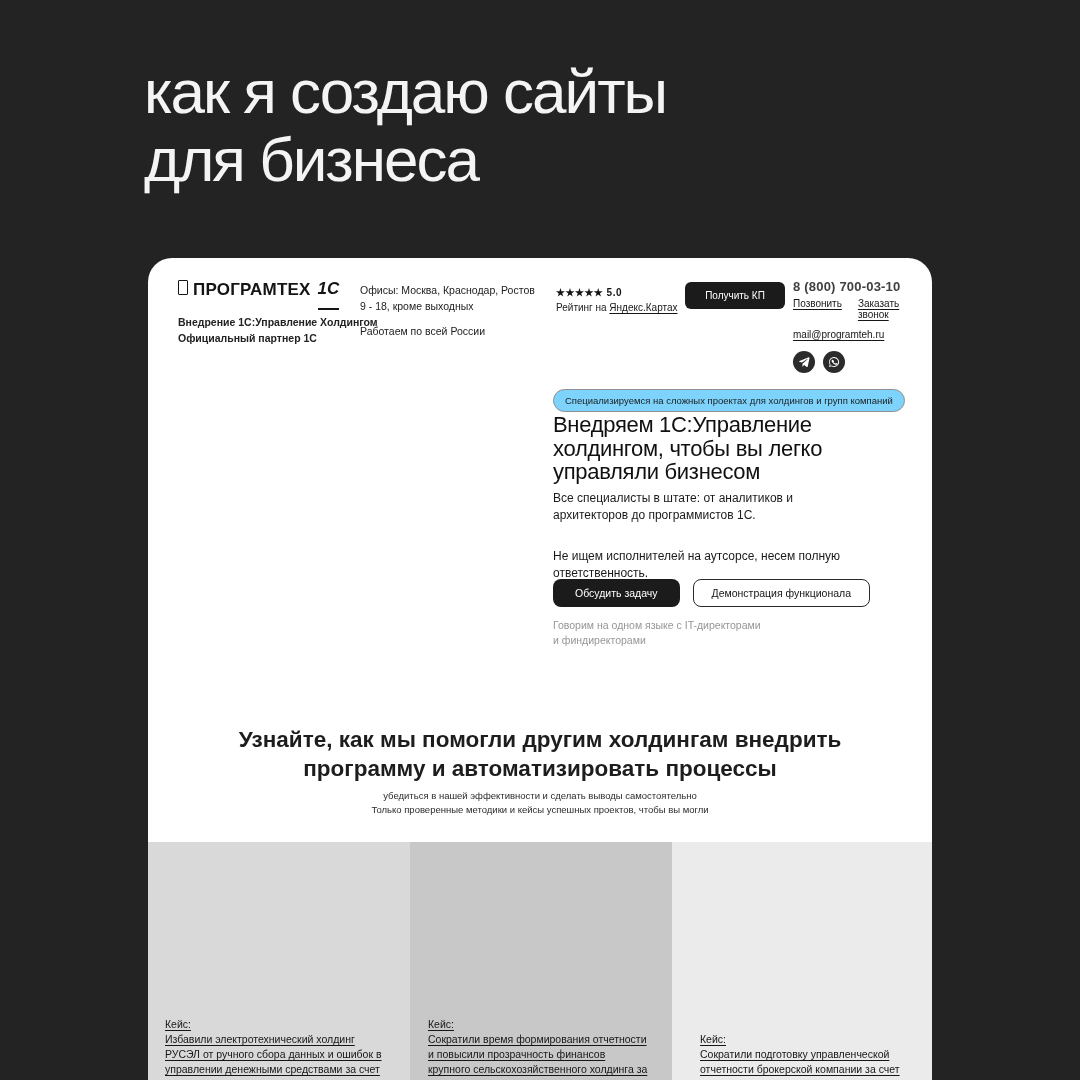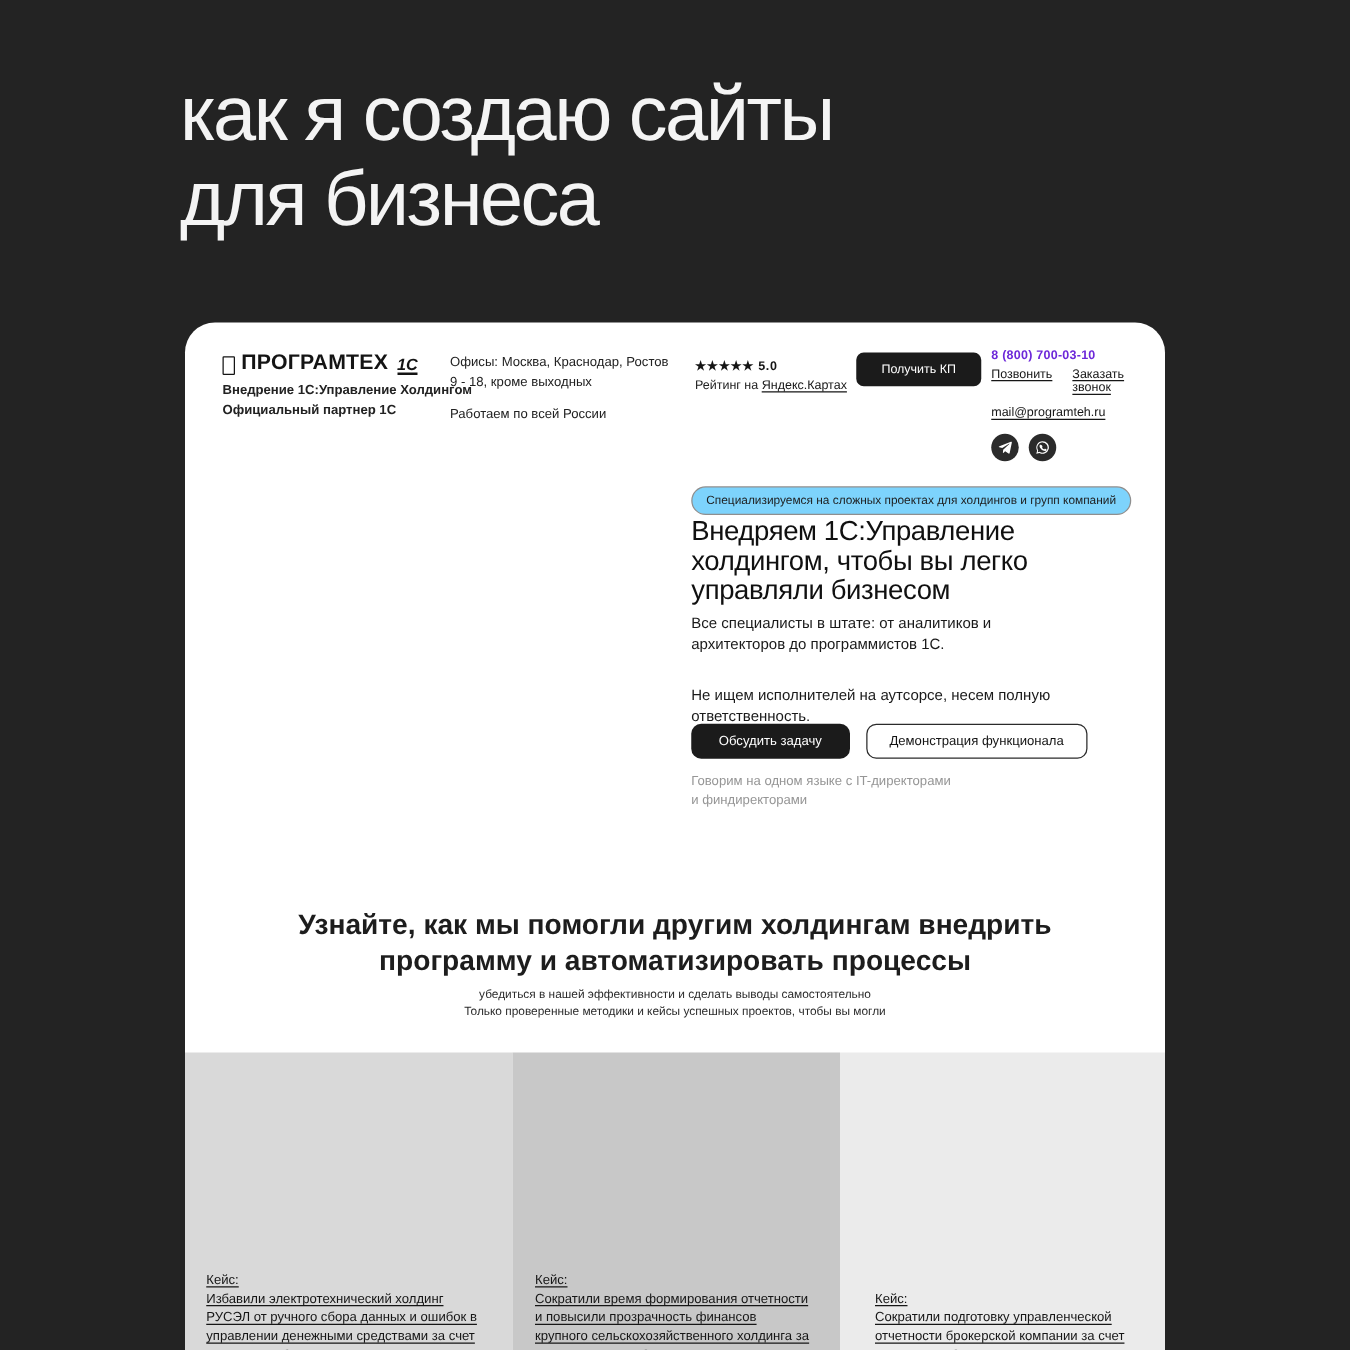--- a/index.html
+++ b/index.html
@@ -20,37 +20,37 @@
   .site-card{
     position:absolute;left:148px;top:258px;width:784px;height:822px;
     background:#ffffff;border-radius:24px 24px 0 0;overflow:hidden;
     color:#161616;
   }
   .abs{position:absolute;}
   .u{text-decoration:underline;text-underline-offset:2px;}
   a.link{color:#161616;cursor:pointer;}
   
   .brand{left:30px;top:22px;}
-  .brand-row{display:flex;align-items:flex-end;gap:7px;}
+  .brand-row{display:flex;align-items:flex-start;gap:7px;}
   .brand-doc-icon{width:8px;height:13px;border:1.6px solid #141414;border-radius:1px;display:inline-block;margin-right:-2px;}
   .brand-name{font-size:17px;font-weight:800;letter-spacing:.2px;color:#141414;}
-  .logo-1c{font-size:13px;font-weight:800;font-style:italic;color:#141414;border-bottom:2px solid #141414;line-height:1;padding-bottom:0;}
+  .logo-1c{font-size:17px;font-weight:800;font-style:italic;color:#141414;border-bottom:2px solid #141414;line-height:1;padding-bottom:11px;}
   .brand-sub{font-size:10.5px;line-height:1.5;margin-top:5px;color:#222;font-weight:bold;}
   .offices{left:212px;top:25px;font-size:10.5px;line-height:1.5;color:#222;}
   .offices .second{margin-top:9px;}
   .rating{left:408px;top:29px;}
   .rating-row{font-size:10px;font-weight:800;letter-spacing:.5px;color:#141414;}
   .rating-caption{font-size:10px;margin-top:4px;color:#222;}
   .kp-button{
     left:537px;top:24px;width:100px;height:27px;
     background:#1b1b1b;color:#fff;font-size:10px;border:none;border-radius:6px;
     display:flex;align-items:center;justify-content:center;cursor:pointer;
   }
   .contacts{left:645px;top:21px;}
-  .phone{font-size:10px;font-weight:800;color:#6d28d9;letter-spacing:.2px;}
+  .phone{font-size:13px;font-weight:800;color:#404040;letter-spacing:.2px;}
   .contact-links{display:flex;gap:16px;margin-top:4px;font-size:10px;}
   .email{display:inline-block;margin-top:9px;font-size:10px;}
   .socials{display:flex;gap:8px;margin-top:9px;}
   .social-circle{width:22px;height:22px;border-radius:50%;background:#2b2b2b;display:flex;align-items:center;justify-content:center;cursor:pointer;}
   .social-circle svg{width:12px;height:12px;fill:#fff;}
   
   .hero-badge{
     left:405px;top:131px;display:inline-block;white-space:nowrap;
     border:1px solid #8f8f8f;border-radius:999px;padding:5px 11px;
     font-size:9.5px;color:#1d1d1d;background:#7dd3fc;

